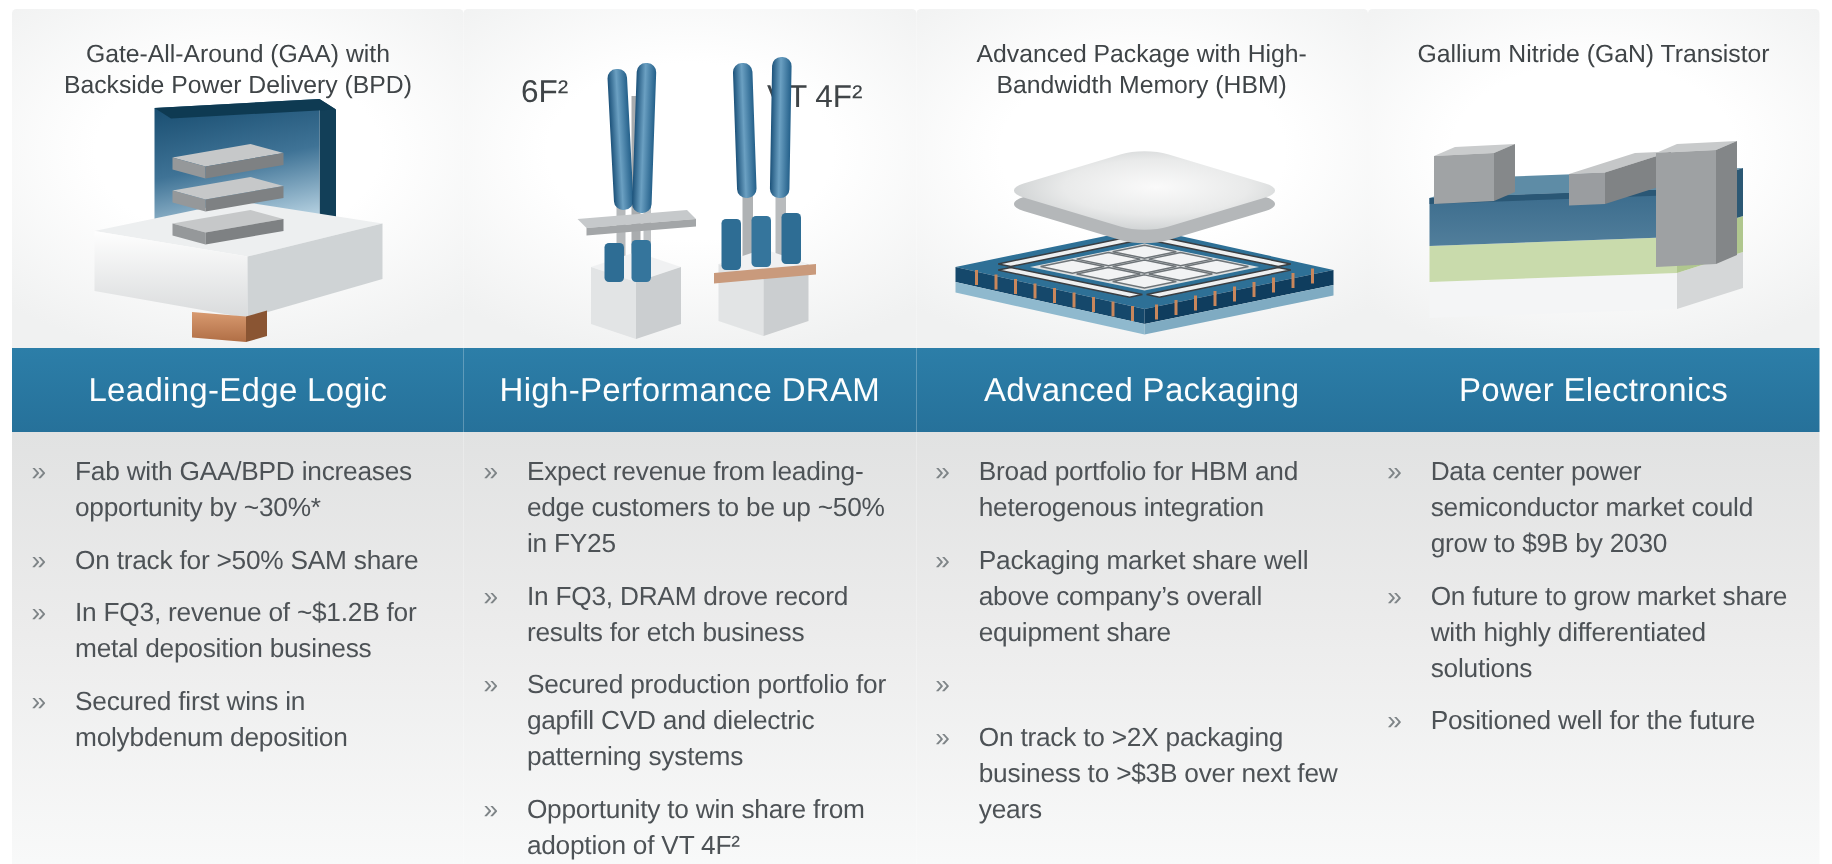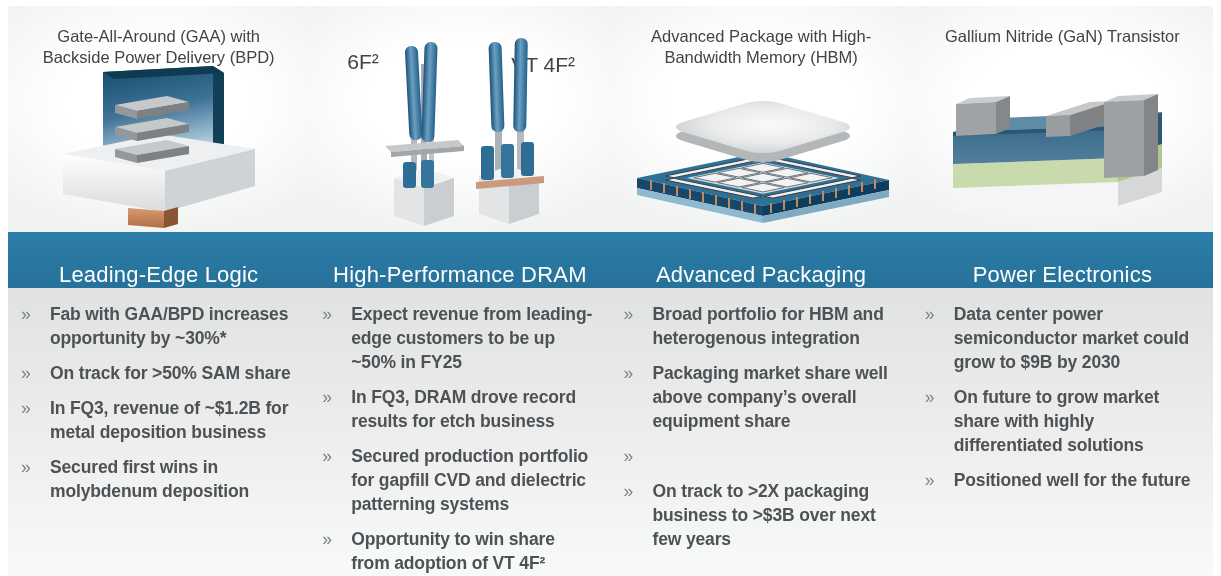--- a/index.html
+++ b/index.html
@@ -10,28 +10,28 @@
     background:radial-gradient(ellipse 75% 62% at 50% 42%, #ffffff 42%, #f0f1f1 100%);}
   .card-title{padding:20px 16px 0 16px;text-align:center;font-size:16.5px;line-height:21px;color:#3f4447;}
   .illus{position:absolute;left:50%;transform:translateX(-50%);}
   .illus.gaa{width:230px;height:166px;bottom:2px;}
   .illus.dram{width:250px;height:200px;bottom:2px;}
   .illus.hbm{width:270px;height:148px;bottom:4px;}
   .illus.gan{width:260px;height:148px;bottom:8px;}
   .dram-label{position:absolute;font-size:21px;color:#3f4447;}
   .dram-label.l6f{left:38px;top:44px;}
   .dram-label.vt4f{left:202px;top:47px;}
-  .header-bar{height:56px;flex:none;display:flex;align-items:flex-end;justify-content:center;
+  .header-bar{height:56px;flex:none;display:flex;align-items:center;justify-content:center;
     background:linear-gradient(180deg,#2c7ea8 0%,#26719a 100%);}
   .header-label{color:#fdfefe;font-size:22px;letter-spacing:0.2px;}
   .bullets{flex:1;margin:0;list-style:none;background:linear-gradient(180deg,#e1e2e2 0%,#ececec 45%,#f9fafa 100%);
     padding:14px 15px 0 13px;}
   .bullet{display:flex;margin:0 0 11px 0;}
   .bullet .marker{flex:none;width:29px;color:#7e8487;font-size:17.5px;line-height:24px;}
-  .bullet .text{font-size:17.5px;line-height:24px;color:#4d5256;letter-spacing:-0.15px;font-weight:bold;}
+  .bullet .text{font-size:17.5px;line-height:24px;color:#4d5256;letter-spacing:-0.15px;}
 </style>
 </head>
 <body>
 
 <div class="slide">
 
   <div class="column">
     <div class="card-top">
       <div class="card-title">Gate-All-Around (GAA) with Backside Power Delivery (BPD)</div>
       <svg class="illus gaa" viewBox="0 0 230 166" aria-hidden="true">

